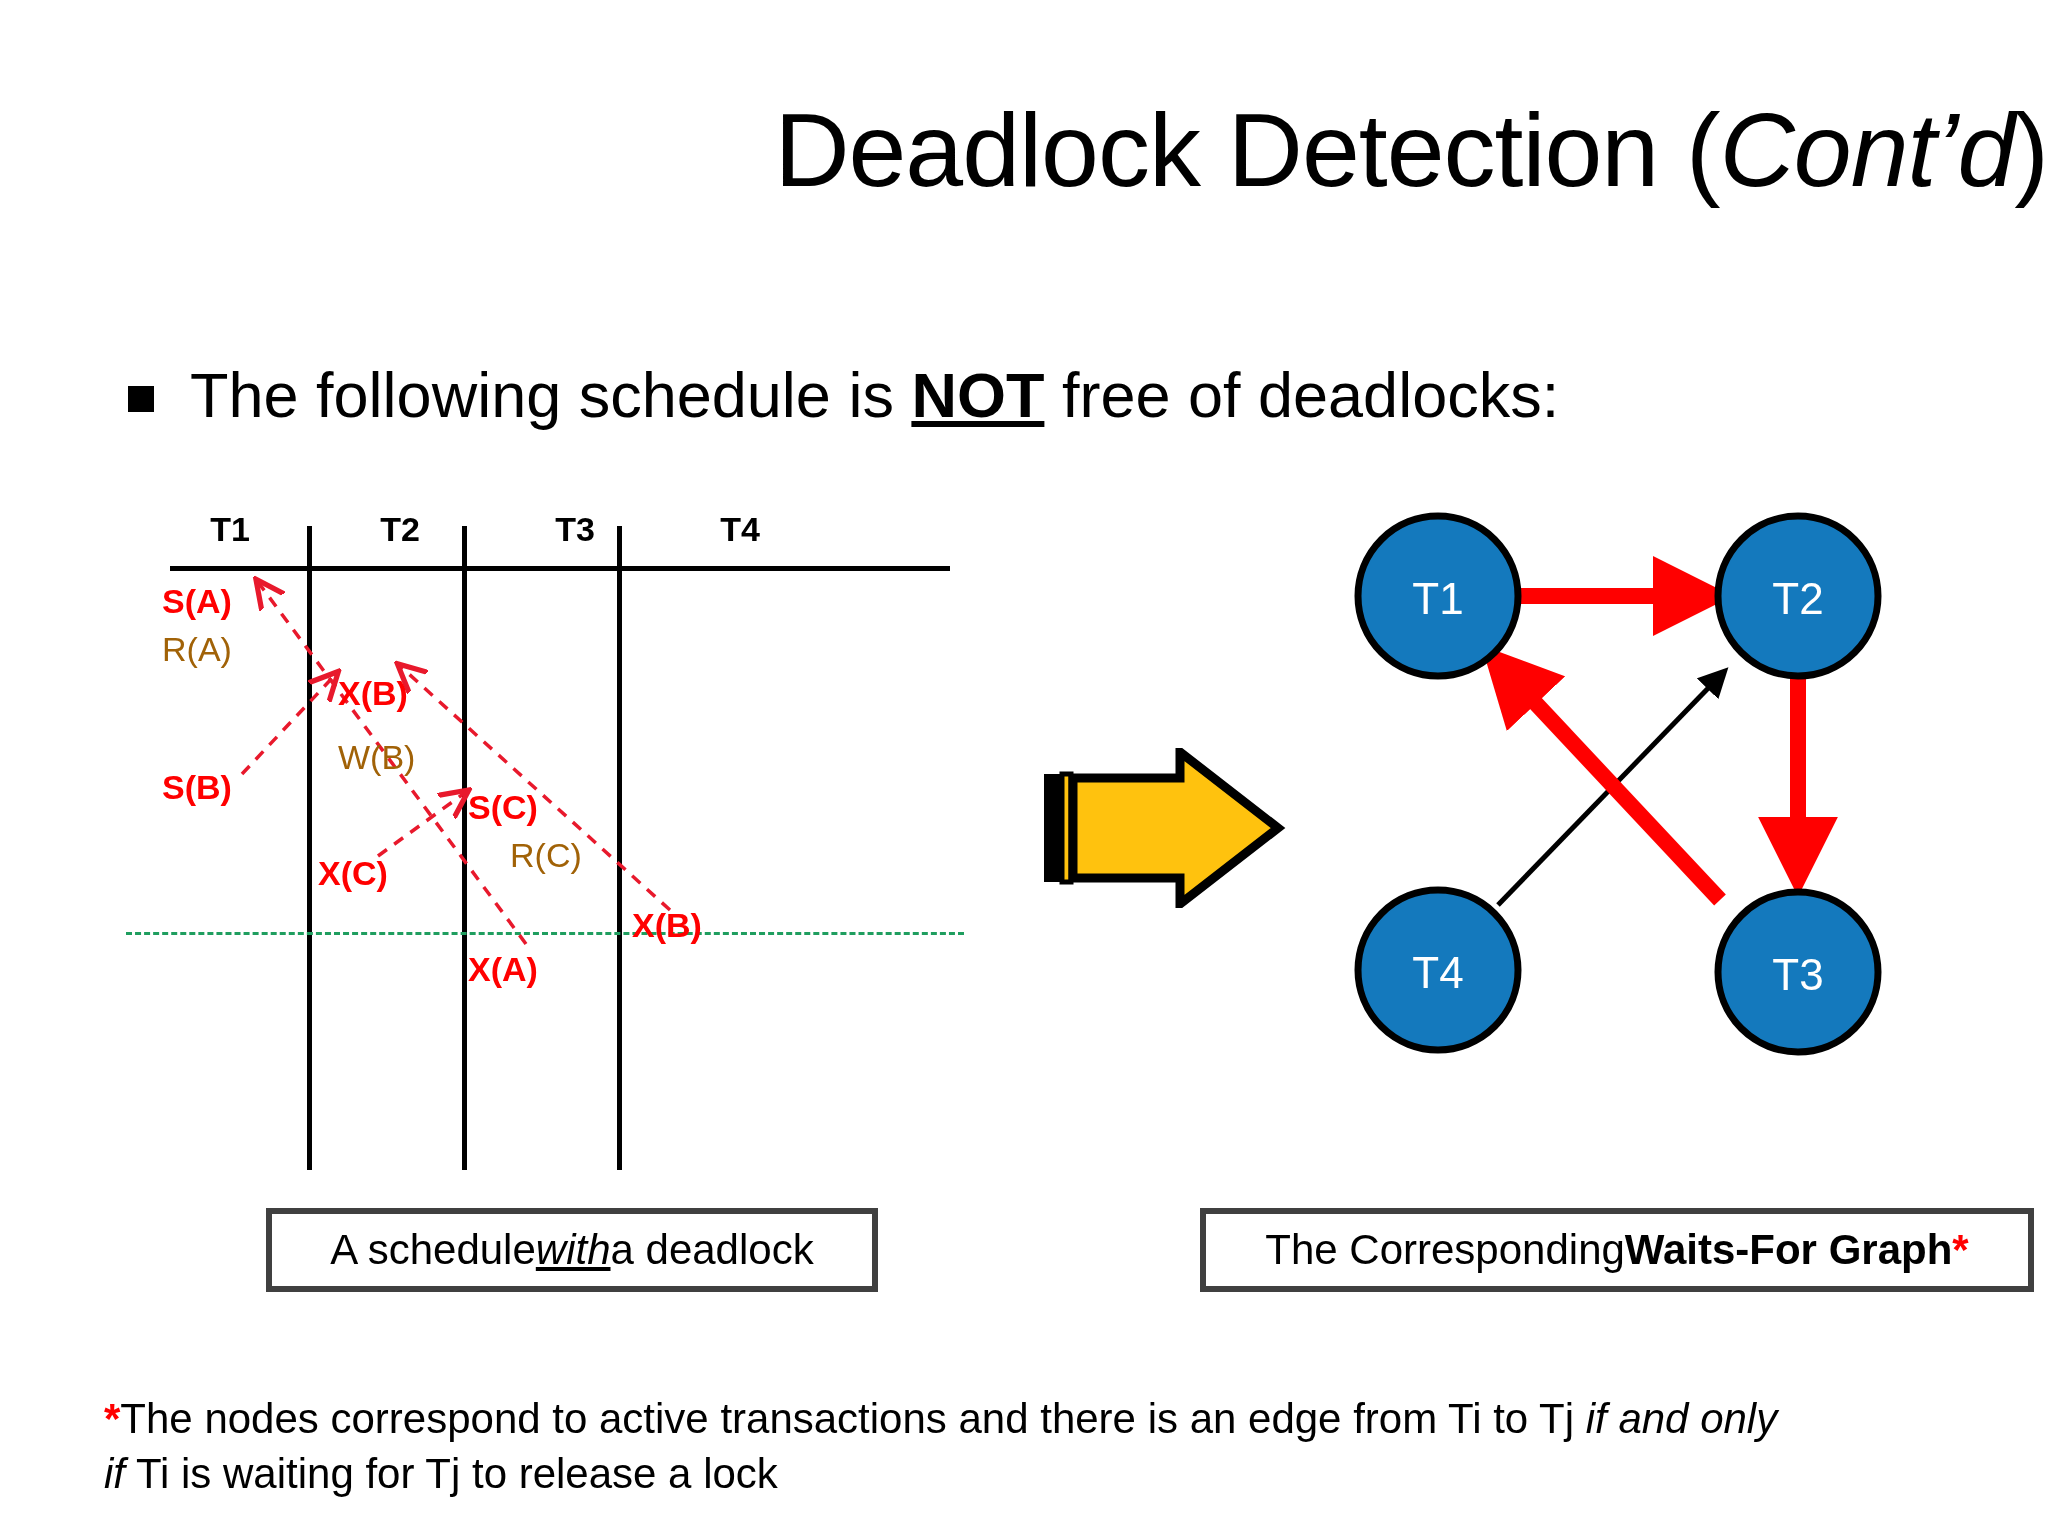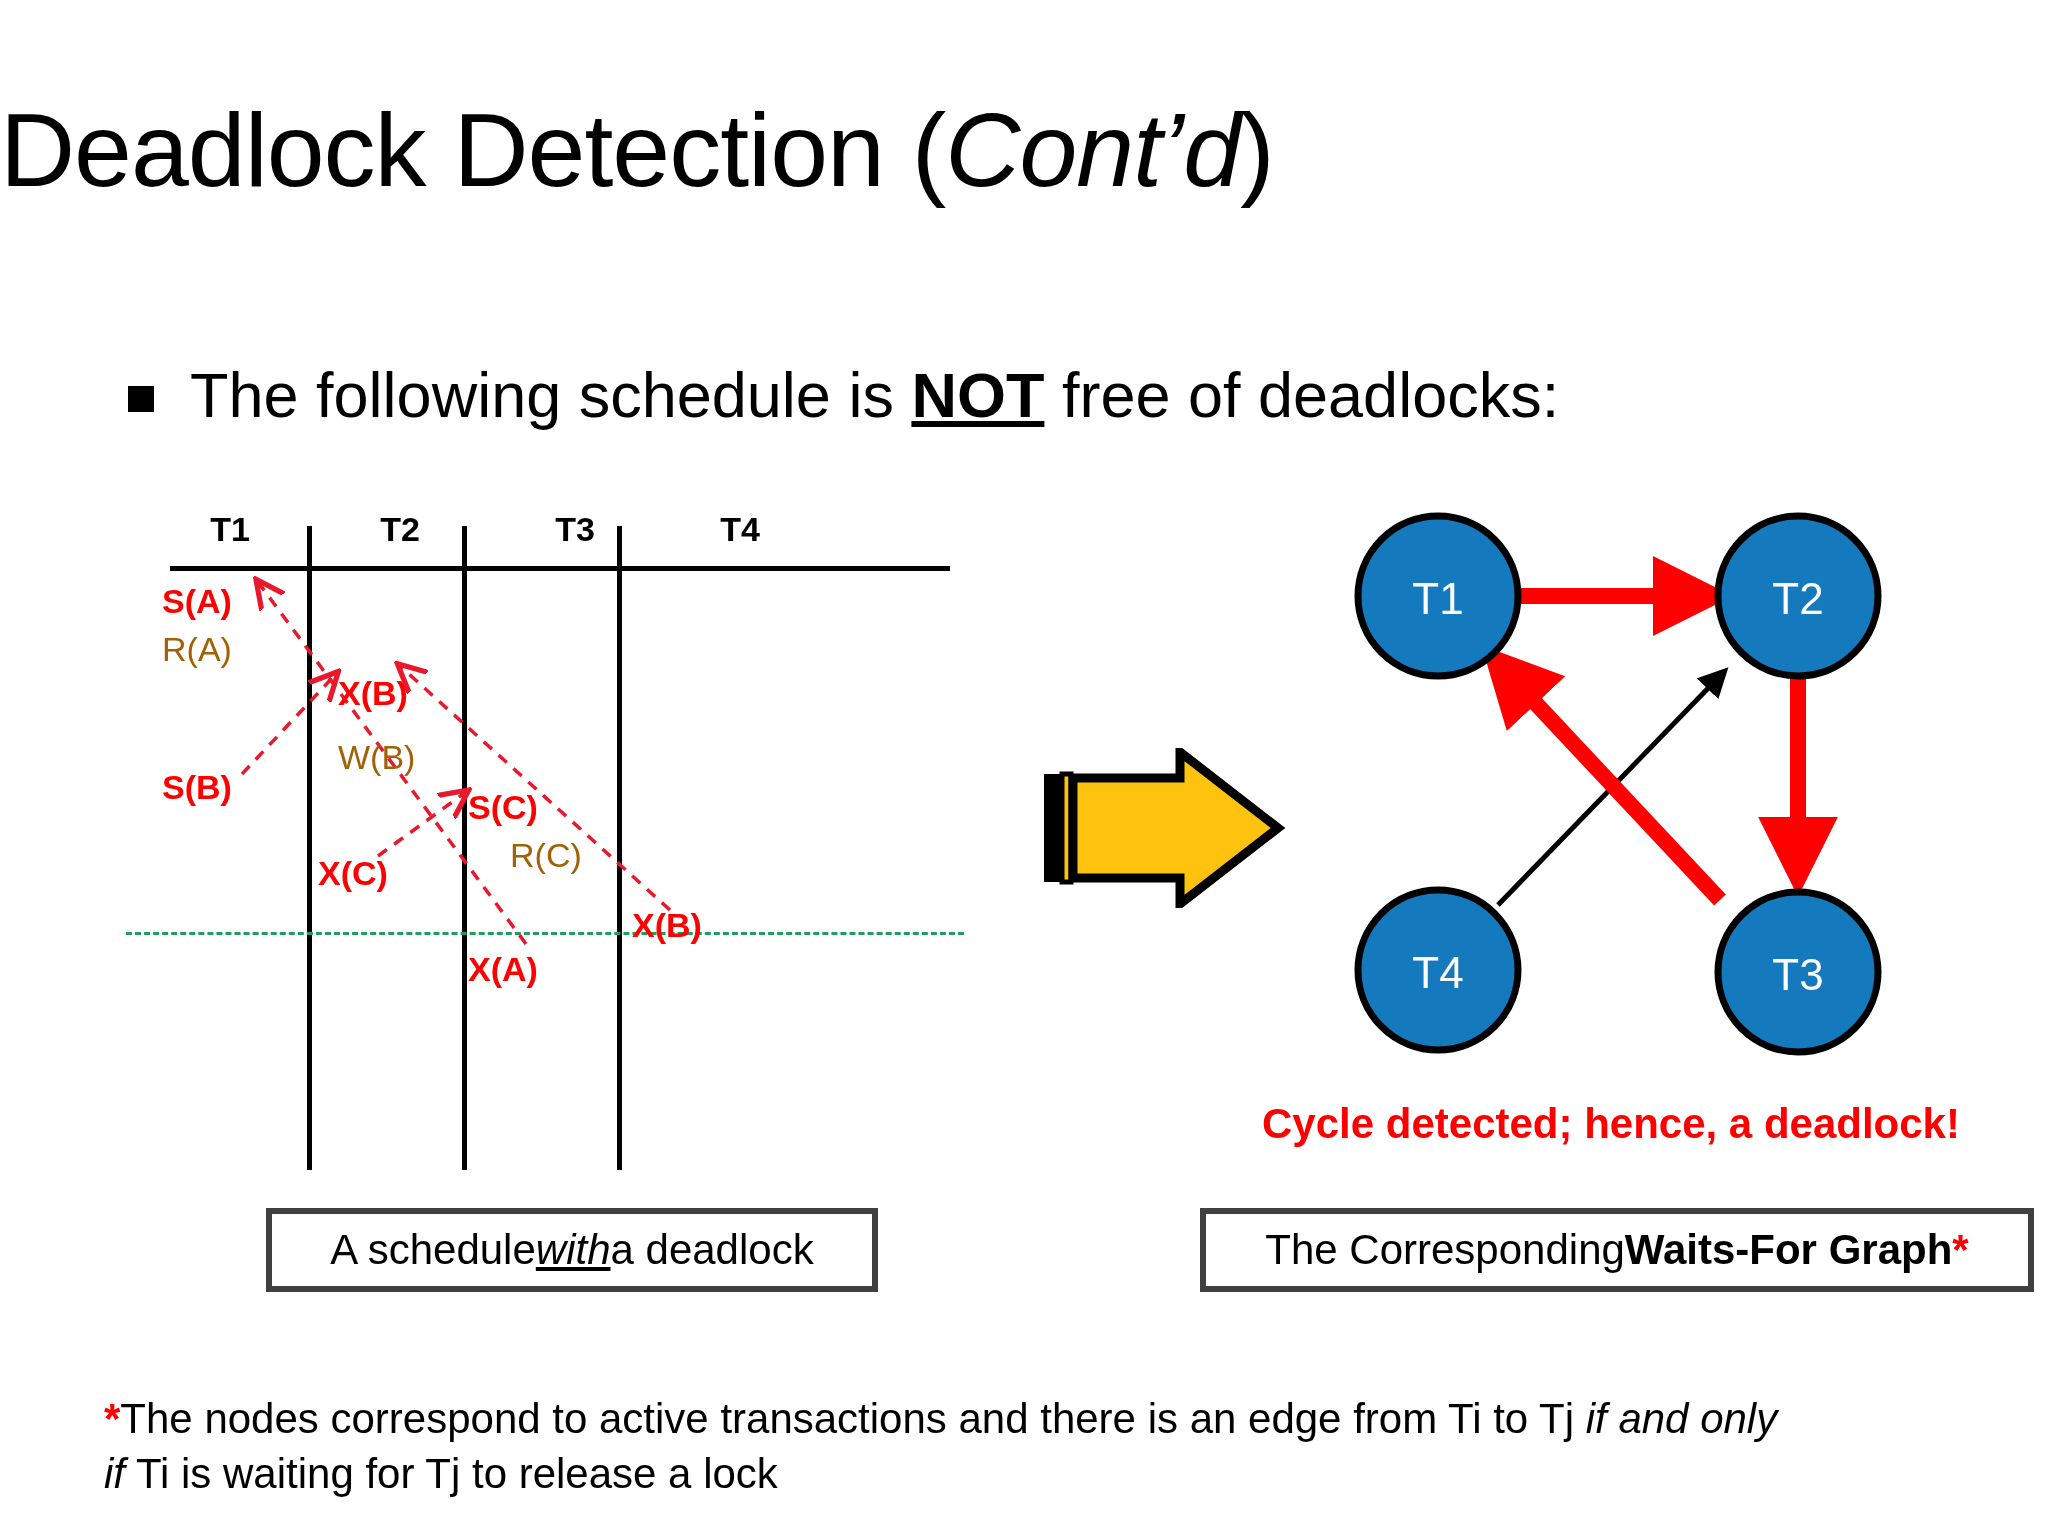--- a/index.html
+++ b/index.html
@@ -5,21 +5,21 @@
   html,body{margin:0;padding:0;}
   body{
     width:2048px;height:1536px;background:#ffffff;
     font-family:"Liberation Sans", sans-serif;
     overflow:hidden;position:relative;
   }
   .slide{position:absolute;inset:0;}
 
   
   #slide-title{
-    position:absolute;left:0;top:96px;width:2048px;text-align:left;
+    position:absolute;left:0;top:96px;width:2048px;text-align:right;
     font-size:104px;line-height:1.05;color:#000;font-weight:400;
     letter-spacing:-1px;
   }
   #slide-title .it{font-style:italic;}
 
   
   #bullet-row{
     position:absolute;left:128px;top:360px;width:1860px;
     display:flex;align-items:flex-start;
   }
@@ -204,21 +204,20 @@
         <circle cx="118" cy="470" r="80" fill="#1479bd" stroke="#000" stroke-width="7"></circle>
         <text class="node-label" x="118" y="472">T4</text>
       </g>
       <g>
         <circle cx="478" cy="472" r="80" fill="#1479bd" stroke="#000" stroke-width="7"></circle>
         <text class="node-label" x="478" y="474">T3</text>
       </g>
     </svg>
   </div>
 
-  <div id="cycle-msg">Cycle detected; hence, a deadlock!</div>
 
   <div id="caption-left" class="caption-box">
     <span>A schedule </span>
       <span class="uit">with</span>
       <span> a deadlock</span>
   </div>
 
   <div id="caption-right" class="caption-box">
     <span>The Corresponding </span>
       <span class="b">Waits-For Graph</span>

